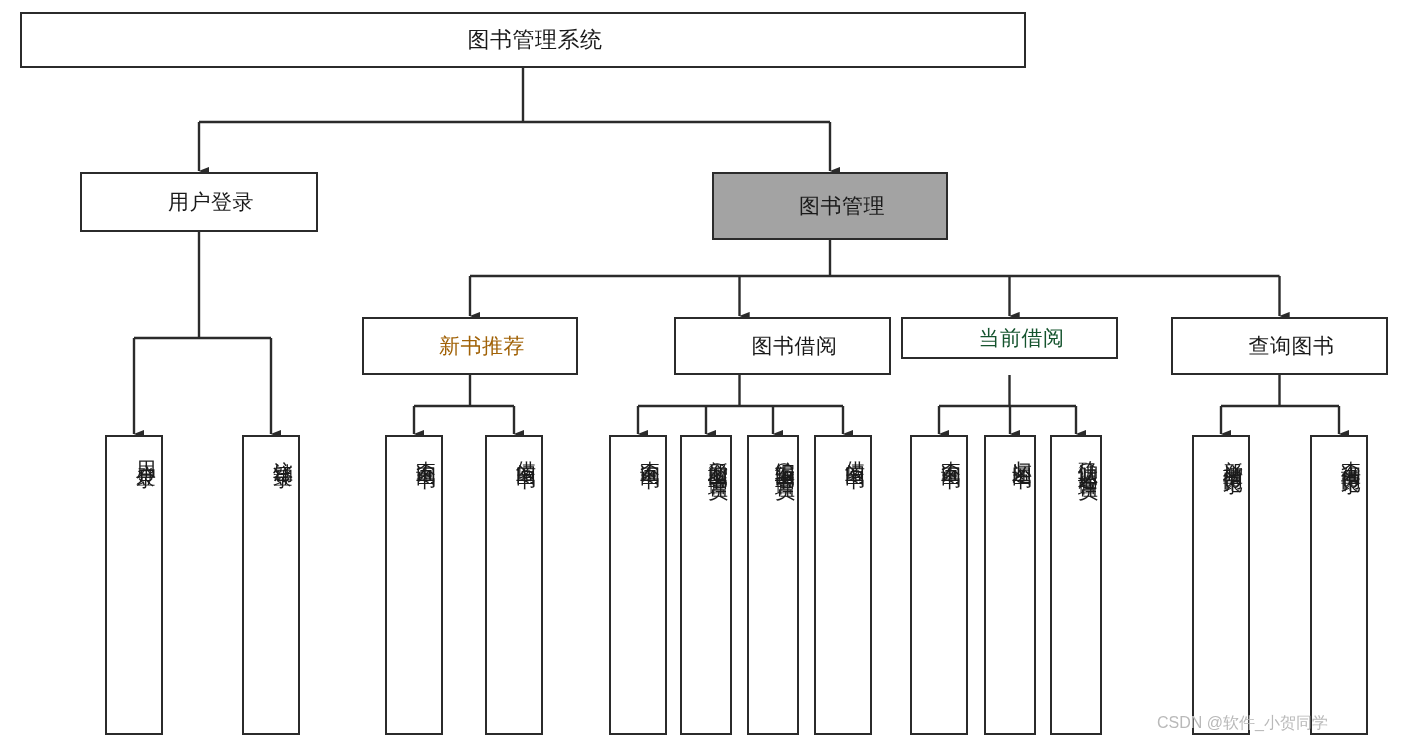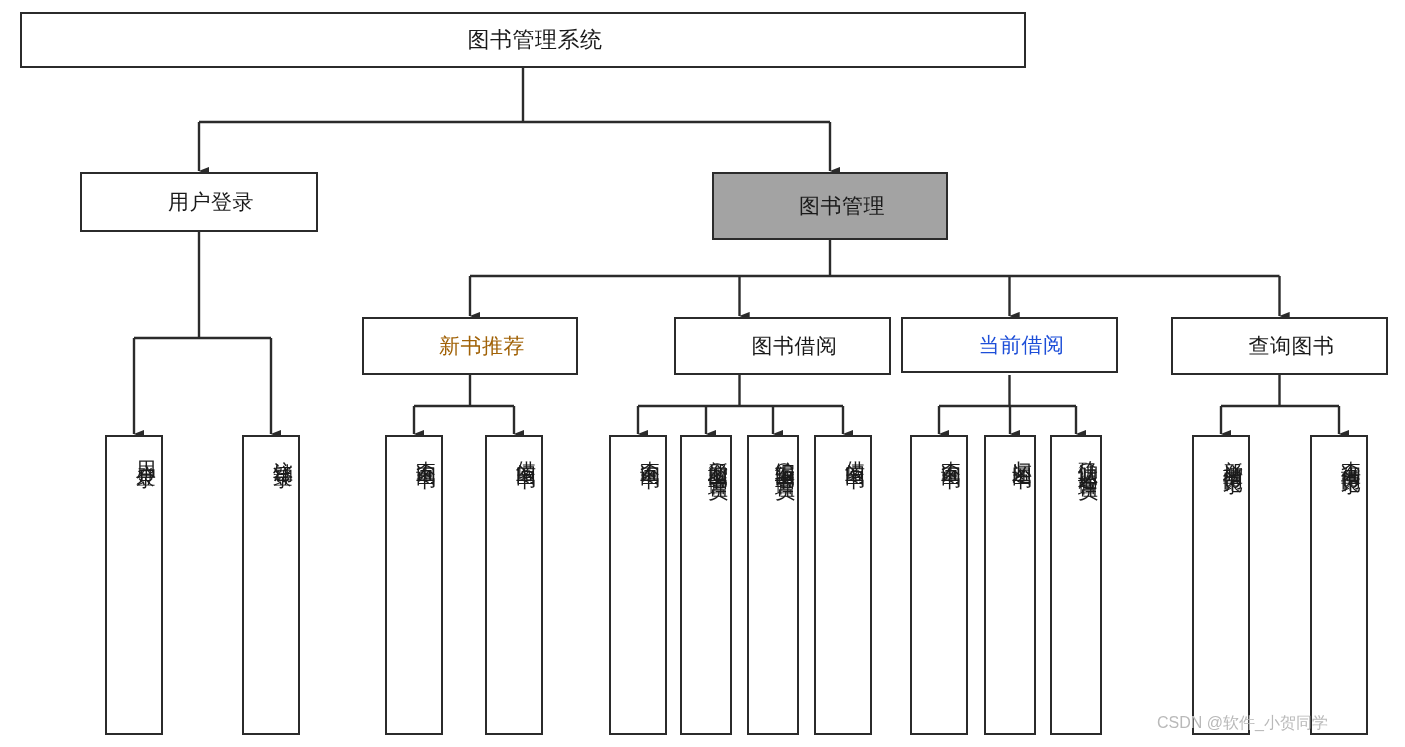--- a/index.html
+++ b/index.html
@@ -135,21 +135,21 @@
       </div>
       <div class="node horiz" style="left: 712px; top: 172px; width: 236px; height: 68px; border-color: rgb(43, 43, 43); background: #a3a3a3; color: rgb(26, 26, 26);">
         <span class="node-label">图书管理</span>
       </div>
       <div class="node horiz" style="left: 362px; top: 317px; width: 216px; height: 58px; border-color: rgb(43, 43, 43); background: rgb(255, 255, 255); color: #a16207;">
         <span class="node-label">新书推荐</span>
       </div>
       <div class="node horiz" style="left: 631px; top: 317px; width: 217px; height: 58px; border-color: rgb(43, 43, 43); background: rgb(255, 255, 255); color: rgb(26, 26, 26); margin-left: 43px;">
         <span class="node-label">图书借阅</span>
       </div>
-      <div class="node horiz" style="left: 901px; top: 317px; width: 217px; height: 56px; border-color: rgb(43, 43, 43); background: rgb(255, 255, 255); color: #1d4ed8;">
+      <div class="node horiz" style="left: 901px; top: 317px; width: 217px; height: 42px; border-color: rgb(43, 43, 43); background: rgb(255, 255, 255); color: #14532d;">
         <span class="node-label">当前借阅</span>
       </div>
       <div class="node horiz" style="left: 1171px; top: 317px; width: 217px; height: 58px; border-color: rgb(43, 43, 43); background: rgb(255, 255, 255); color: rgb(26, 26, 26);">
         <span class="node-label">查询图书</span>
       </div>
       <div class="node vert" style="left: 105px; top: 435px; width: 58px; height: 300px; border-color: rgb(43, 43, 43); background: rgb(255, 255, 255); color: rgb(26, 26, 26);">
         <span class="node-label">用户登录</span>
       </div>
       <div class="node vert" style="left: 242px; top: 435px; width: 58px; height: 300px; border-color: rgb(43, 43, 43); background: rgb(255, 255, 255); color: rgb(26, 26, 26);">
         <span class="node-label">注销登录</span>

